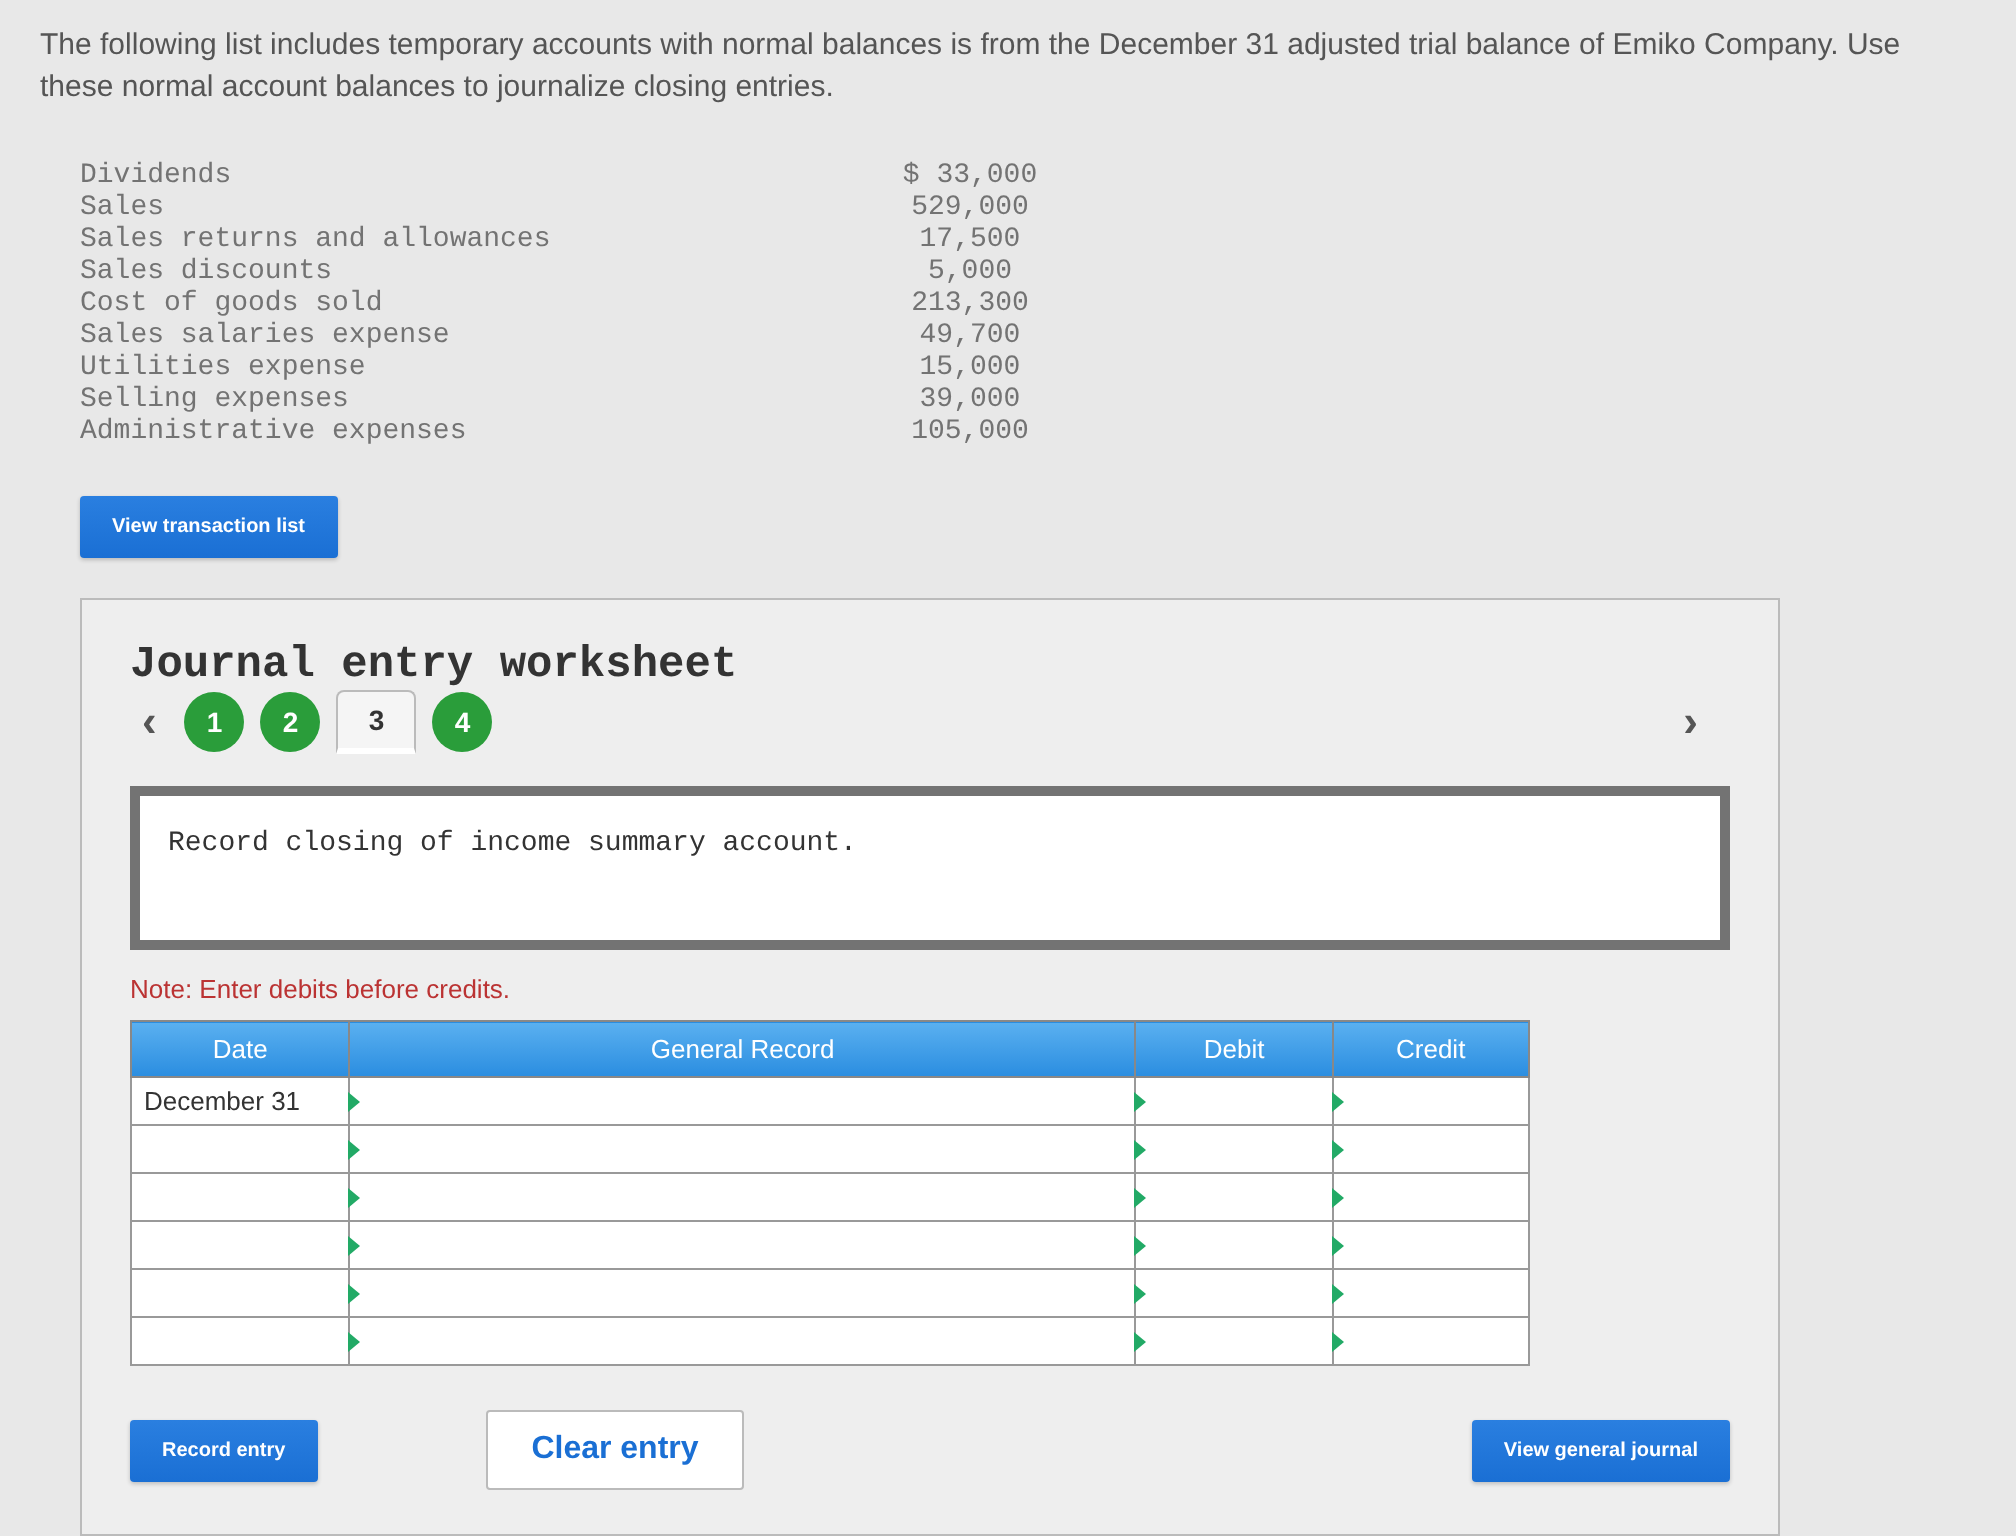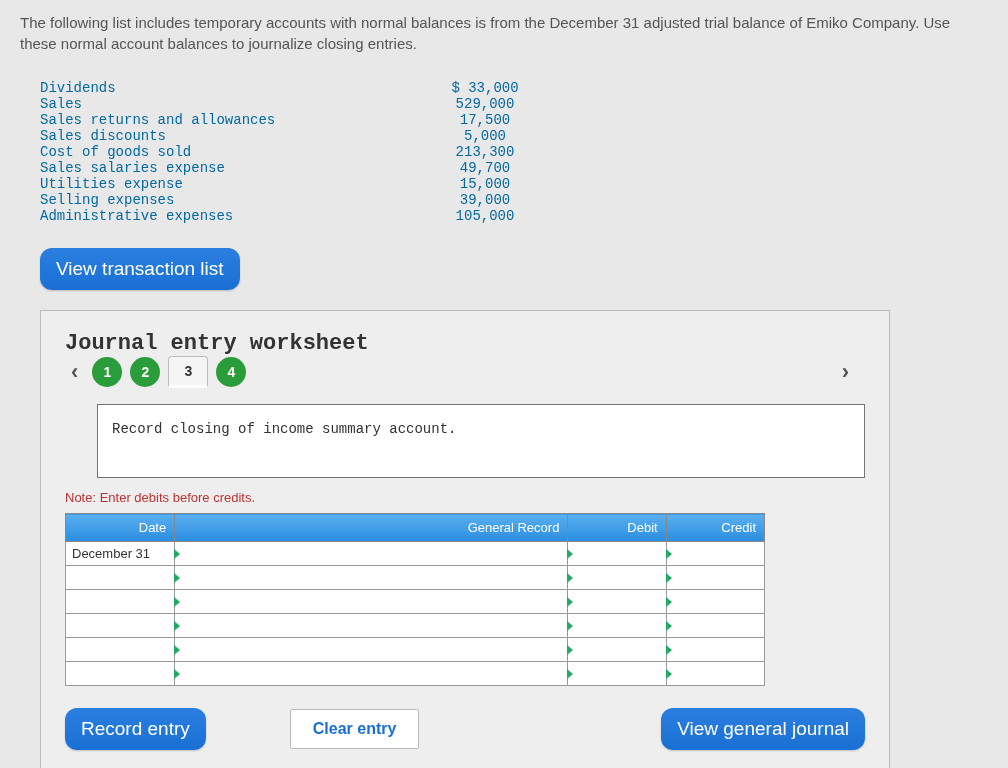--- a/index.html
+++ b/index.html
@@ -12,37 +12,37 @@
   }
   .prompt {
     color: #555;
     font-size: 15px;
     line-height: 1.4;
     margin-bottom: 26px;
   }
   .balances {
     font-family: "Courier New", monospace;
     font-size: 14px;
-    color: #0369a1;
+    color: #737373;
     margin-left: 20px;
     margin-bottom: 24px;
   }
   .balances-row { display: flex; }
   .bal-label { width: 400px; }
   .bal-value { width: 90px; text-align: center; }
   .btn-primary {
     background: #1a6fd4;
     background: linear-gradient(#2a7fe0, #1a6fd4);
     color: #fff;
     border: none;
     padding: 10px 16px;
-    font-size: 19px;
-    font-weight: normal;
-    cursor: pointer;
-    border-radius: 12px;
+    font-size: 10px;
+    font-weight: bold;
+    cursor: pointer;
+    border-radius: 2px;
     box-shadow: 0 1px 2px rgba(0,0,0,0.2);
   }
   .btn-secondary {
     background: #fff;
     color: #1a6fd4;
     border: 1px solid #bbb;
     padding: 10px 22px;
     font-size: 16px;
     font-weight: bold;
     cursor: pointer;
@@ -87,48 +87,46 @@
   .pill-done { background: #2a9d3a; color: #fff; }
   .pill-current {
     background: #f5f5f5; color: #333;
     border: 1px solid #bbb;
     border-bottom: 3px solid #fff;
     border-radius: 4px 4px 0 0;
     width: 40px; height: 32px;
   }
   .instruction-box {
     background: #fff;
-    border: 1px solid #737373;
+    border: 5px solid #737373;
     padding: 16px 14px 40px 14px;
     font-family: "Courier New", monospace;
     font-size: 14px;
     color: #333;
     margin-bottom: 12px;
-    margin-left: 32px;
   }
   .note {
     color: #b33;
     font-size: 13px;
     margin-bottom: 8px;
   }
   table.journal {
     border-collapse: collapse;
     width: 700px;
     background: #fff;
     margin-bottom: 22px;
   }
   table.journal th {
     background: #3a9be8;
     background: linear-gradient(#5ab0f0, #2a8de0);
     color: #fff;
     font-weight: normal;
     font-size: 13px;
     padding: 6px 8px;
     border: 1px solid #888;
-    text-align: right;
   }
   table.journal td {
     border: 1px solid #999;
     height: 24px;
     font-size: 13px;
     padding: 2px 6px;
     position: relative;
   }
   .col-date { width: 100px; }
   .col-gj { width: 360px; }

